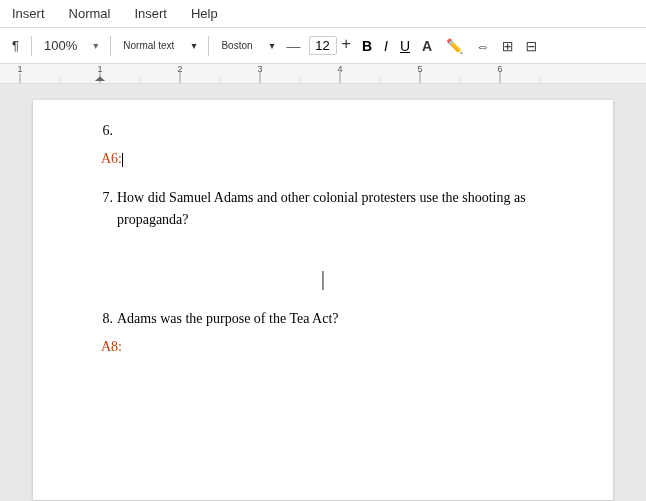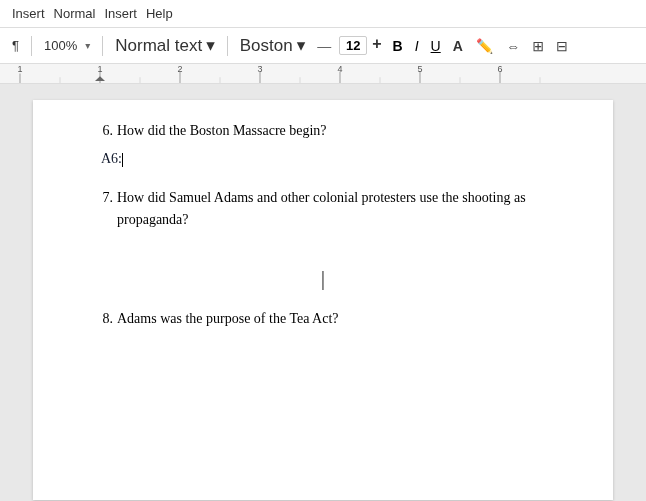--- a/index.html
+++ b/index.html
@@ -36,40 +36,39 @@
     .toolbar-separator {
       width: 1px;
       height: 20px;
       background: #ccc;
       margin: 0 4px;
     }
 
     .zoom-control {
       display: flex;
       align-items: center;
-      gap: 8px;
+      gap: 16px;
       font-size: 13px;
     }
     .zoom-control .dropdown-arrow {
       font-size: 10px;
       color: #666;
     }
 
     .font-style-select {
       display: flex;
       align-items: center;
-      gap: 4px;
-      font-size: 17px;
+      gap: 17px;
+      font-size: 10px;
       cursor: pointer;
     }
 
     .font-size-area {
       display: flex;
       gap: 2px;
-      font-weight: bold;
     }
     .font-size-box {
       border: 1px solid #ccc;
       padding: 1px 5px;
       font-size: 13px;
       min-width: 28px;
       text-align: center;
       border-radius: 2px;
     }
     .btn-fs {
@@ -104,21 +103,21 @@
       color: #444;
     }
 
     
     .menu-bar {
       background: #fff;
       border-bottom: 1px solid #ddd;
       padding: 2px 8px;
       display: flex;
       align-items: center;
-      gap: 1px;
+      gap: 16px;
       height: 28px;
     }
     .menu-item {
       font-size: 13px;
       color: #333;
       cursor: pointer;
       padding: 2px 4px;
     }
 
     
@@ -165,21 +164,21 @@
     }
 
     .question-num {
       min-width: 20px;
       text-align: right;
     }
 
     .answer-line {
       margin-top: 6px;
       margin-left: 8px;
-      color: #0f172a;
+      color: #c2410c;
     }
 
     .cursor-bar {
       display: inline-block;
       width: 1px;
       height: 14px;
       background: #000;
       vertical-align: middle;
       animation: blink 1s step-end infinite;
     }
@@ -278,21 +277,20 @@
     <polygon points="95,18 100,13 105,18" fill="#666"></polygon>
   </svg>
 </div>
 
 <div class="doc-area">
   <div class="page">
 
     <div class="question-block">
       <div class="question-line">
         <span class="question-num">6.</span>
-        <span>How did the Boston Massacre begin?</span>
       </div>
       <div class="answer-line">
         <span>A6:</span><span class="cursor-bar"></span>
       </div>
     </div>
 
     <div class="question-block">
       <div class="question-line">
         <span class="question-num">7.</span>
         <span>How did Samuel Adams and other colonial protesters use the shooting as propaganda?</span>
@@ -301,16 +299,19 @@
 
     <div style="height: 60px; display:flex; align-items:center; justify-content:center;">
       <span style="font-size:22px; color:#333; cursor:text; font-family:serif;">|</span>
     </div>
 
     <div class="question-block">
       <div class="question-line">
         <span class="question-num">8.</span>
         <span>Adams was the purpose of the Tea Act?</span>
       </div>
+      <div class="answer-line">
+        <span>A8:</span>
+      </div>
     </div>
 
   </div>
 </div>
 
 </body></html>

